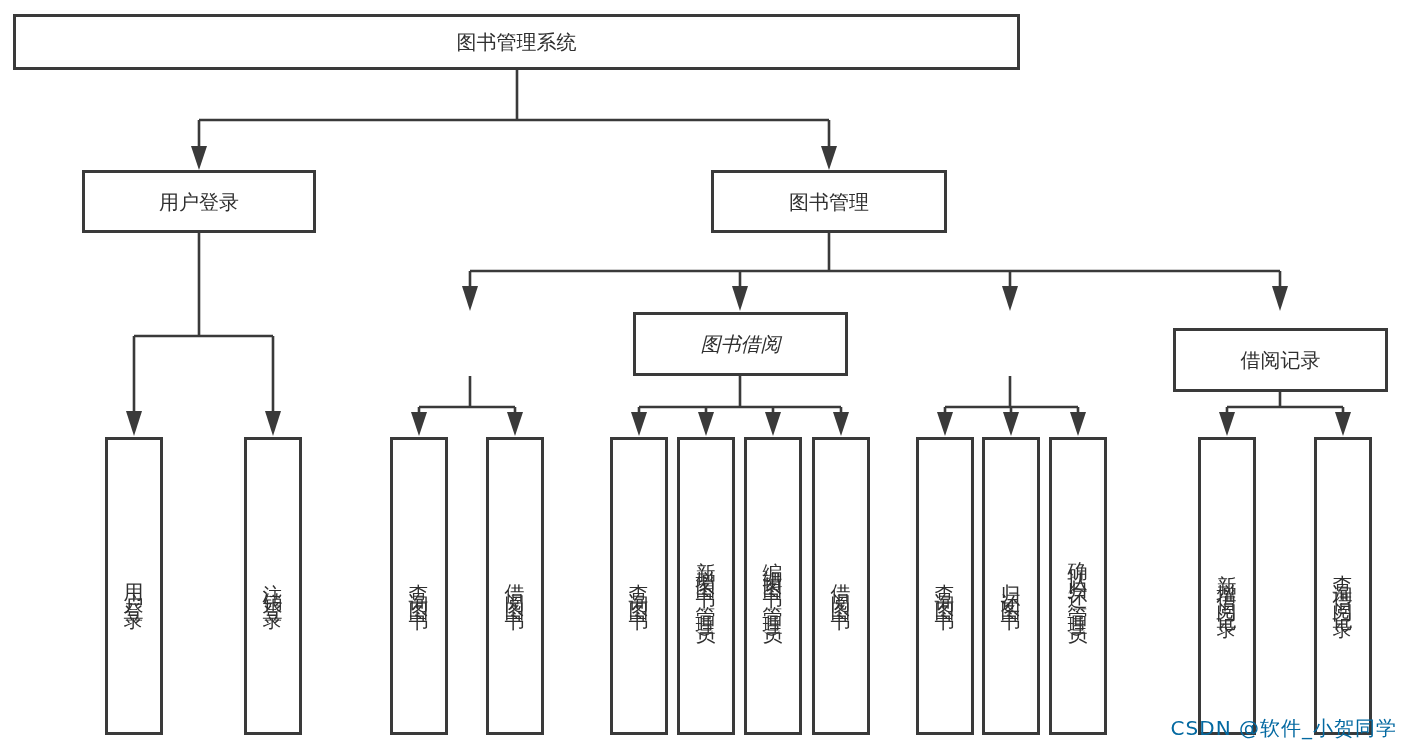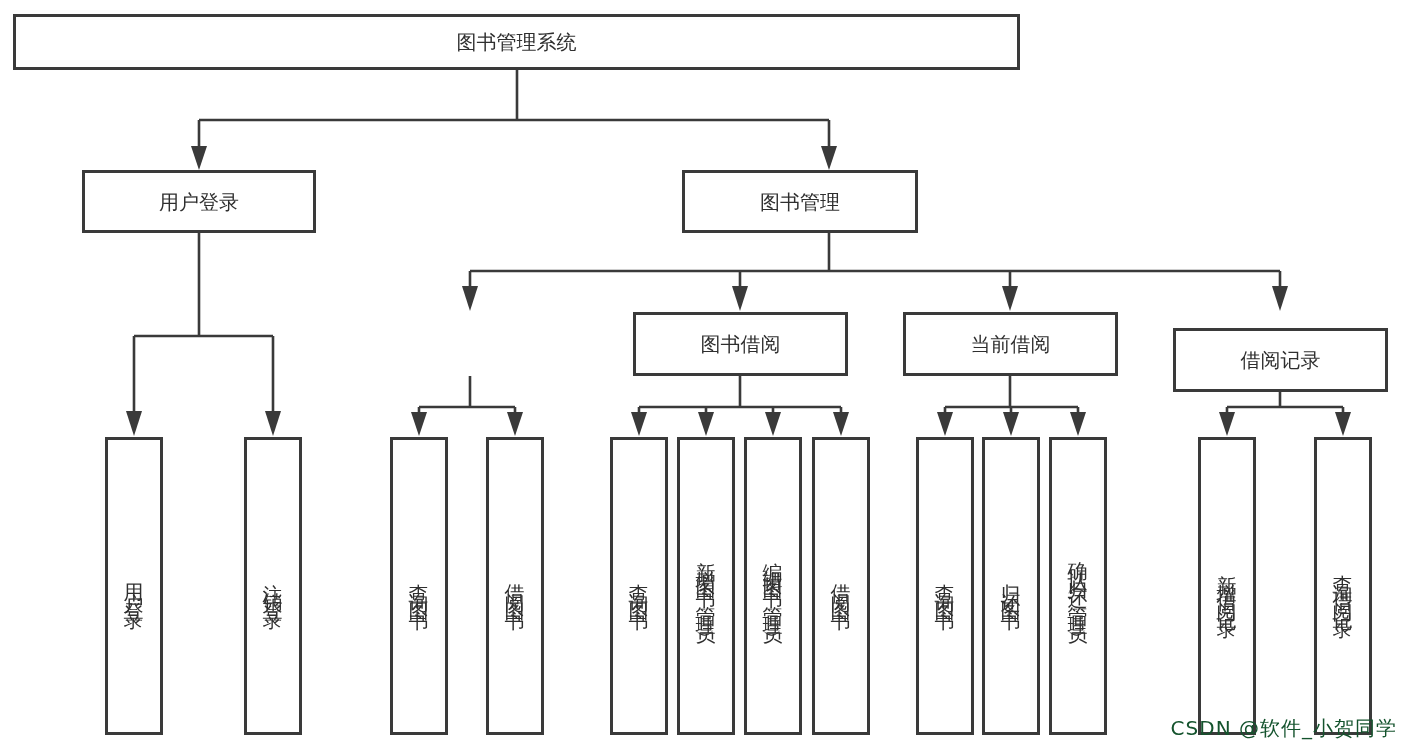--- a/index.html
+++ b/index.html
@@ -37,21 +37,21 @@
     text-orientation: mixed;
     letter-spacing: 9px;
     white-space: normal;
     font-size: 20px;
   }
   .watermark {
     position: absolute;
     right: 8px;
     bottom: 5px;
     font-size: 20px;
-    color: #14532d;
+    color: #0369a1;
     letter-spacing: 1px;
     z-index: 5;
     pointer-events: none;
   }
 </style>
 </head>
 <body>
 
 <div class="canvas">
 
@@ -101,24 +101,23 @@
     <g>
       <path d="M1280,376 V407 M1227,407 H1343 M1227,407 V412 M1343,407 V412"></path>
       <polygon points="1219,412 1235,412 1227,436" fill="#3a3a3a" stroke="none"></polygon>
       <polygon points="1335,412 1351,412 1343,436" fill="#3a3a3a" stroke="none"></polygon>
     </g>
   </svg>
 
   <div class="node" style="left:13px; top:14px; width:1007px; height:56px;">图书管理系统</div>
 
   <div class="node" style="left:82px; top:170px; width:234px; height:63px;">用户登录</div>
-  <div class="node" style="left:682px; top:170px; width:236px; height:63px;">图书管理</div>
+  <div class="node" style="left:711px; top:170px; width:236px; height:63px;">图书管理</div>
 
-  <div class="node" style="left:633px; top:312px; width:215px; height:64px;">图书借阅</div>
-  <div class="node" style="left:903px; top:312px; width:215px; height:64px;">当前借阅</div>
+  <div class="node" style="left:633px; top:312px; width:215px; height:64px;font-style:italic;">图书借阅</div>
   <div class="node" style="left:1173px; top:328px; width:215px; height:64px;">借阅记录</div>
 
   <div class="node leaf" style="left:105px; top:437px; width:58px; height:298px;">用户登录</div>
   <div class="node leaf" style="left:244px; top:437px; width:58px; height:298px;">注销登录</div>
 
   <div class="node leaf" style="left:390px; top:437px; width:58px; height:298px;">查询图书</div>
   <div class="node leaf" style="left:486px; top:437px; width:58px; height:298px;">借阅图书</div>
 
   <div class="node leaf" style="left:610px; top:437px; width:58px; height:298px;">查询图书</div>
   <div class="node leaf" style="left:677px; top:437px; width:58px; height:298px;">新增图书（管理员）</div>

